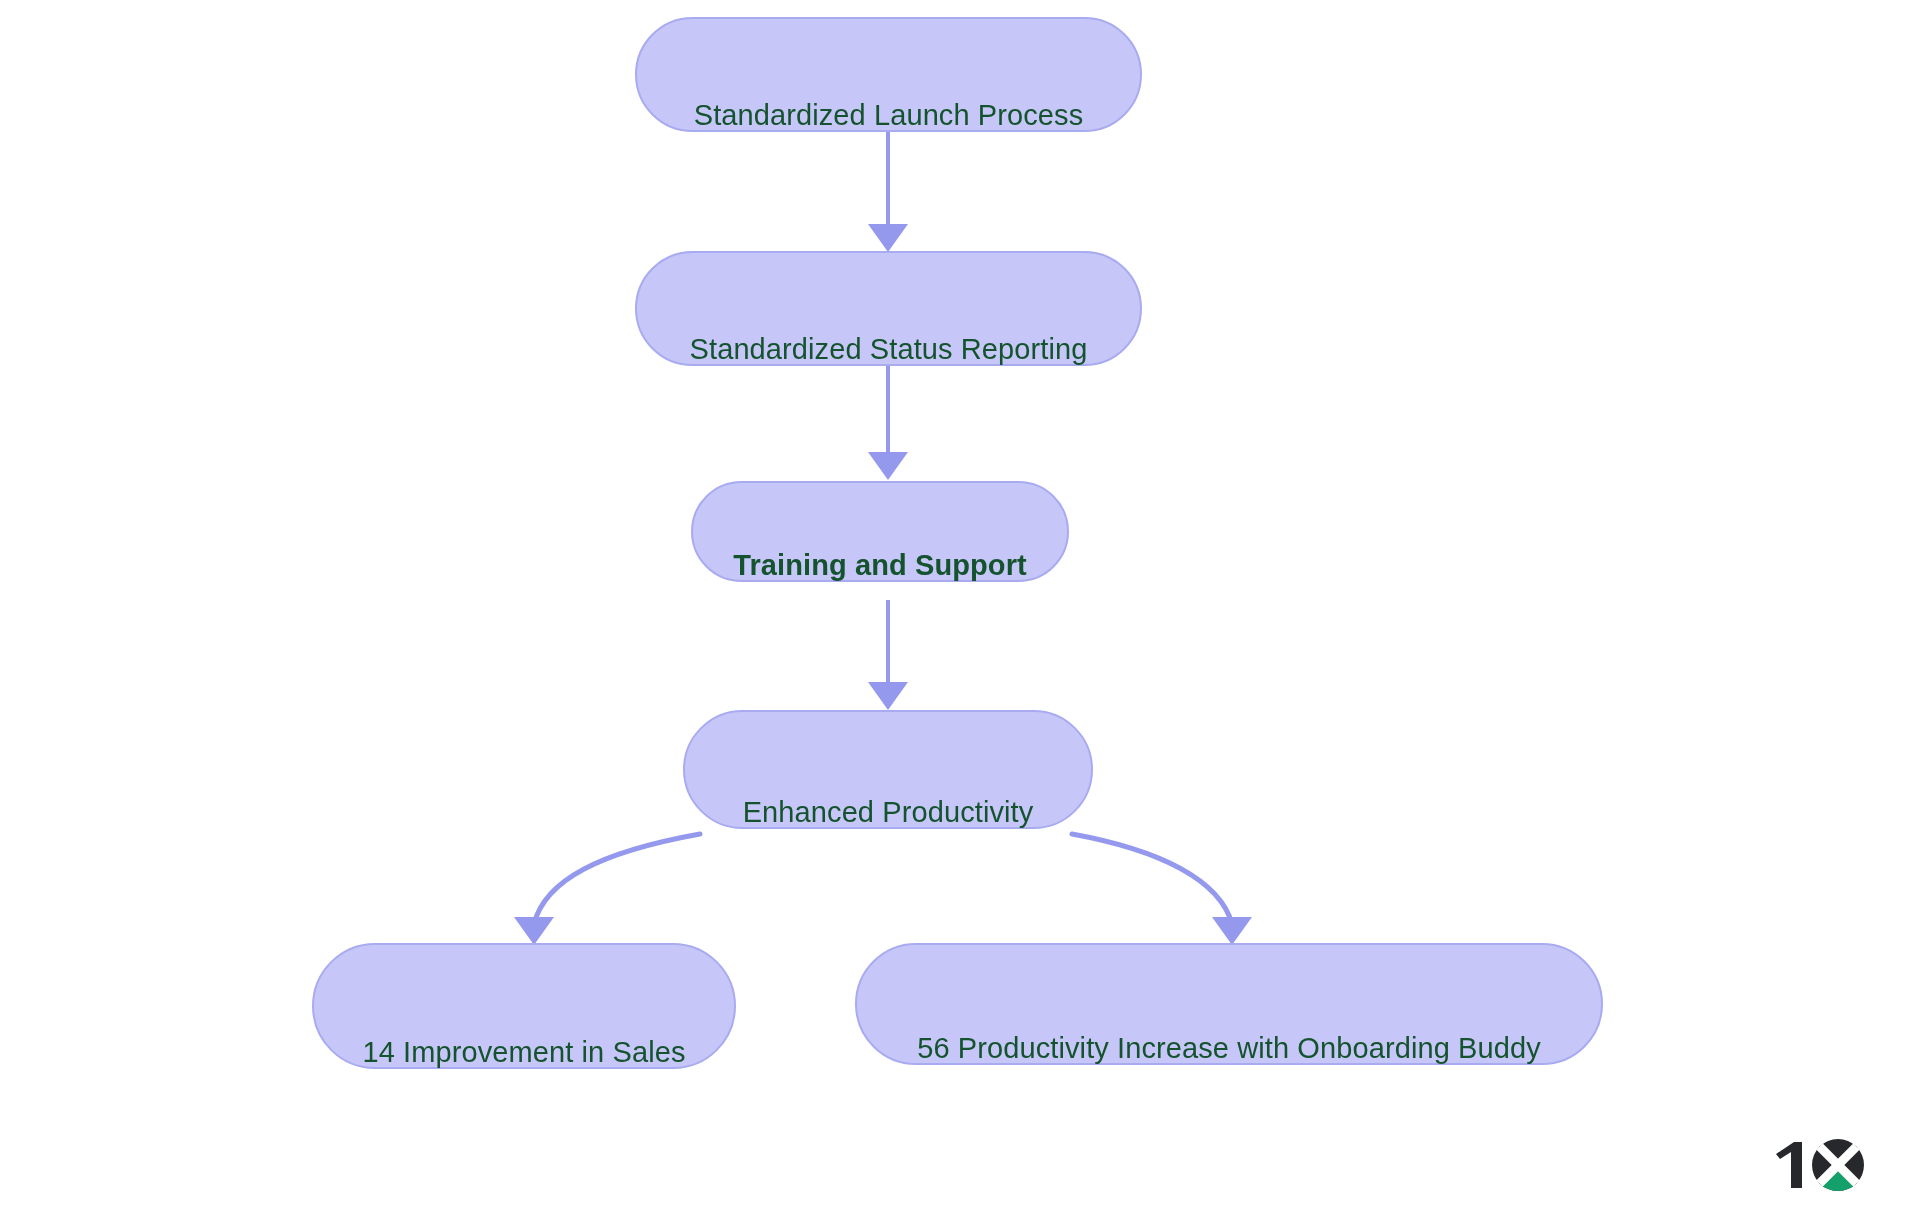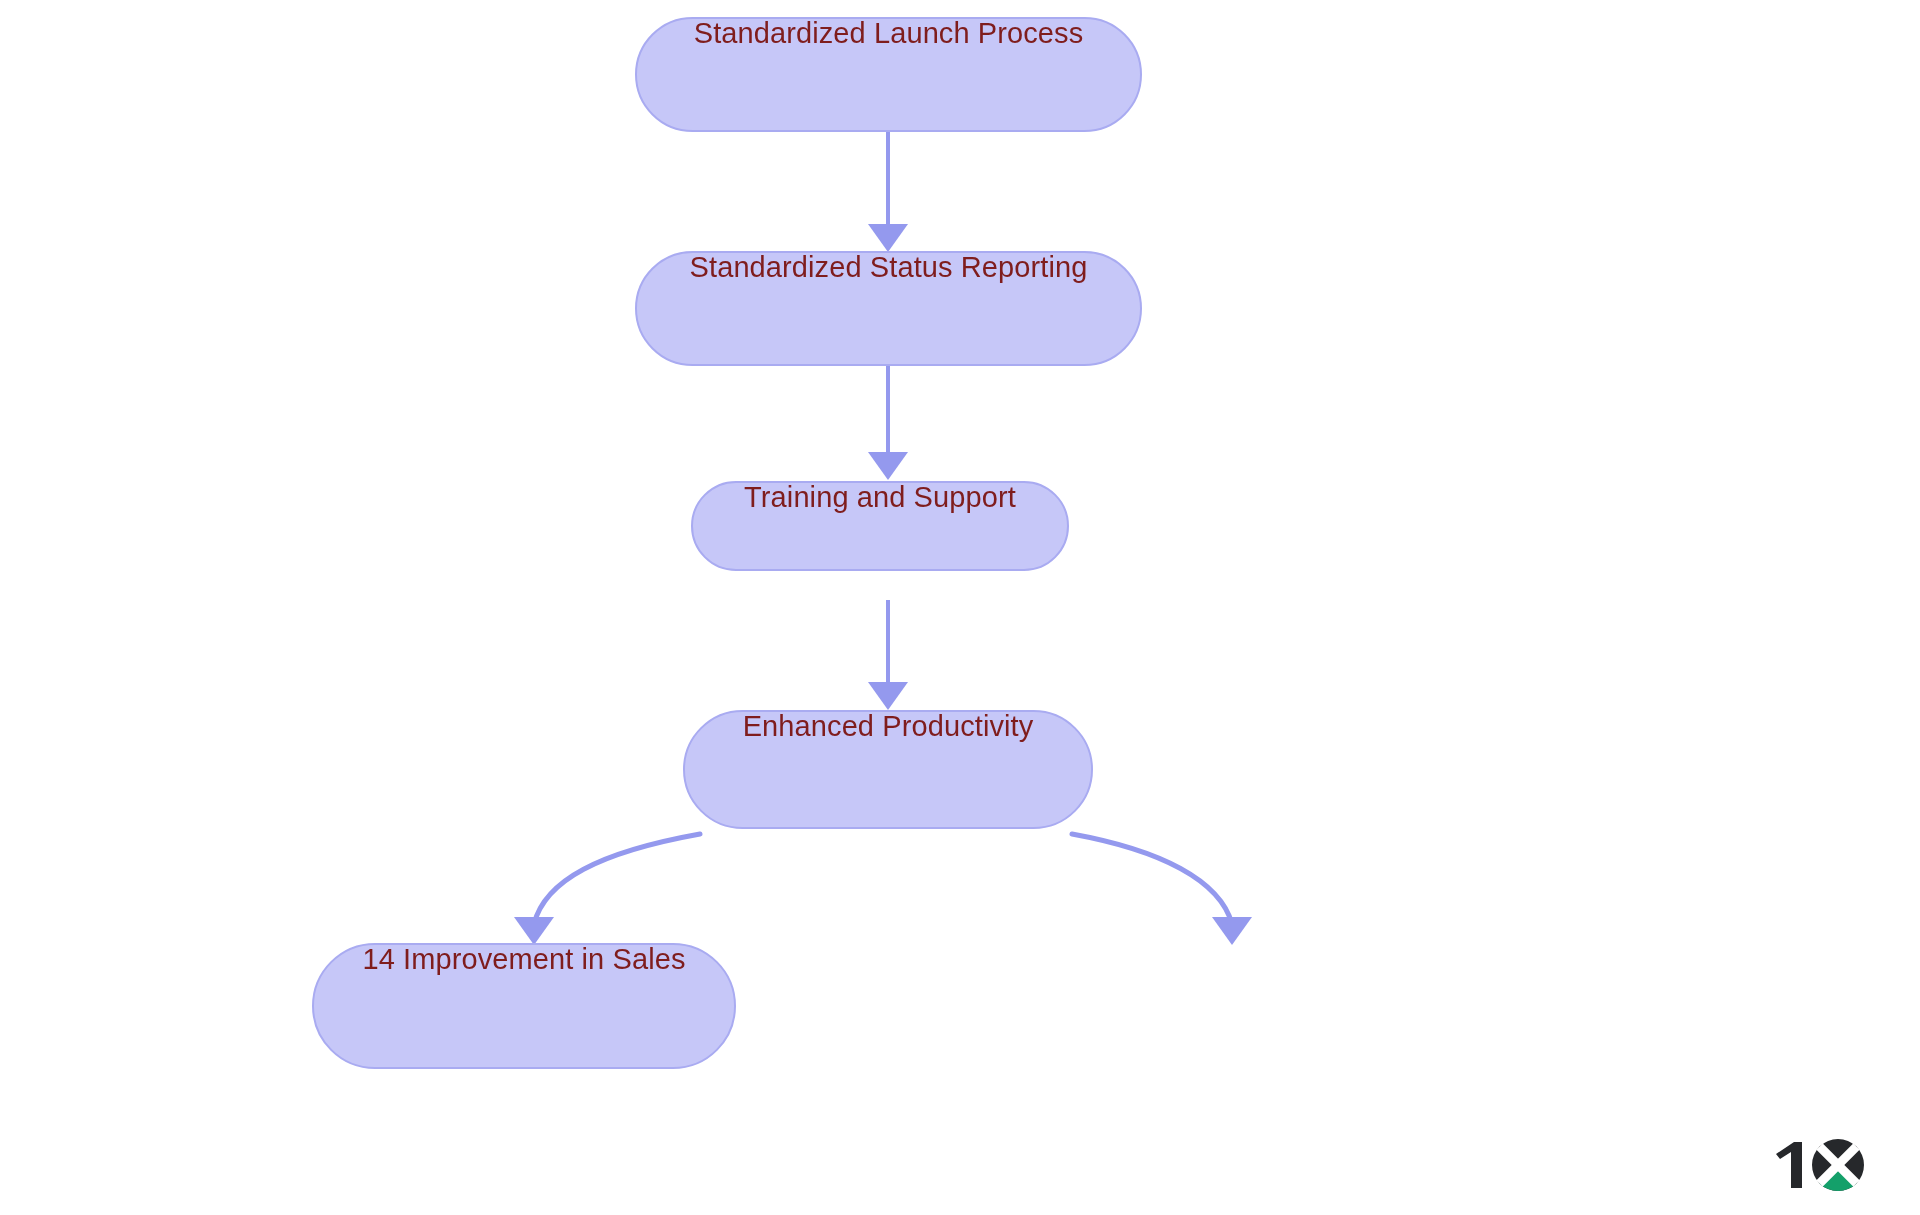--- a/index.html
+++ b/index.html
@@ -28,42 +28,42 @@
     top: 0;
     width: 1920px;
     height: 1215px;
     pointer-events: none;
   }
 
   .node {
     position: absolute;
     box-sizing: border-box;
     display: flex;
-    align-items: flex-start;
+    align-items: flex-end;
     justify-content: center;
     background: #c6c7f8;
     border: 2px solid #a9abf1;
     border-radius: 999px;
-    color: #7f1d1d;
+    color: #14532d;
     font-size: 29px;
     font-weight: 400;
     letter-spacing: 0.1px;
     white-space: nowrap;
   }
 
   .node-label {
     display: block;
     line-height: 1;
     padding: 0 6px;
   }
 
   
   #node-standardized-launch-process { left: 635px;  top: 17px;   width: 507px; height: 115px; }
   #node-transparent-status-reporting { left: 635px;  top: 251px;  width: 507px; height: 115px; }
-  #node-training-and-support        { left: 691px;  top: 481px;  width: 378px; height: 90px; }
+  #node-training-and-support        { left: 691px;  top: 481px;  width: 378px; height: 101px; font-weight: bold; }
   #node-enhanced-productivity       { left: 683px;  top: 710px;  width: 410px; height: 119px; }
   #node-improvement-in-sales        { left: 312px;  top: 943px;  width: 424px; height: 126px; }
   #node-productivity-increase       { left: 855px;  top: 943px;  width: 748px; height: 122px; }
 
   
   #brand-logo {
     position: absolute;
     left: 1768px;
     top: 1132px;
     width: 104px;
@@ -125,20 +125,23 @@
   </div>
 
   <div class="node" id="node-enhanced-productivity">
     <span class="node-label">Enhanced Productivity</span>
   </div>
 
   <div class="node" id="node-improvement-in-sales">
     <span class="node-label">14 Improvement in Sales</span>
   </div>
 
+  <div class="node" id="node-productivity-increase">
+    <span class="node-label">56 Productivity Increase with Onboarding Buddy</span>
+  </div>
 
   <div id="brand-logo">
     <svg width="104" height="62" viewBox="0 0 104 62">
 
       <path d="M8,22 L26,10 L34,10 L34,56 L23,56 L23,20 L12,27 Z" fill="#26282b"></path>
 
       <circle cx="70" cy="33" r="26" fill="#26282b"></circle>
 
       <path d="M70,33 L88.4,51.4 A26,26 0 0 1 51.6,51.4 Z" fill="#14a06a"></path>
 

